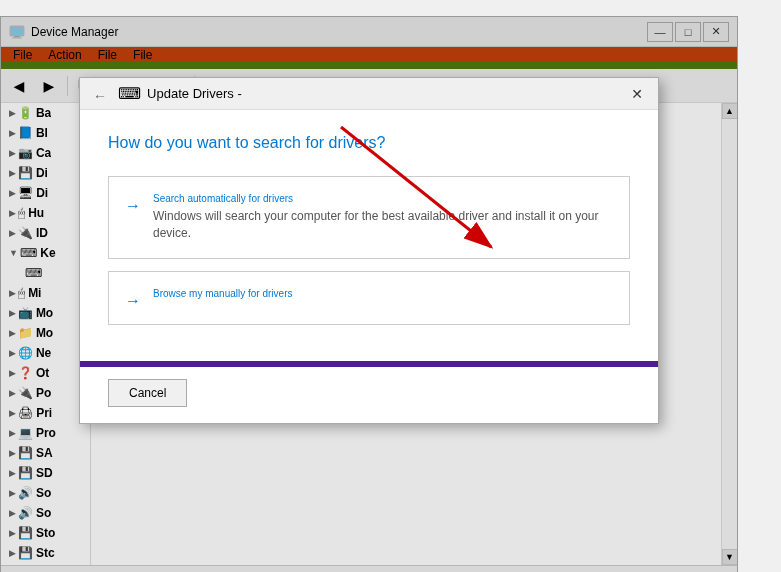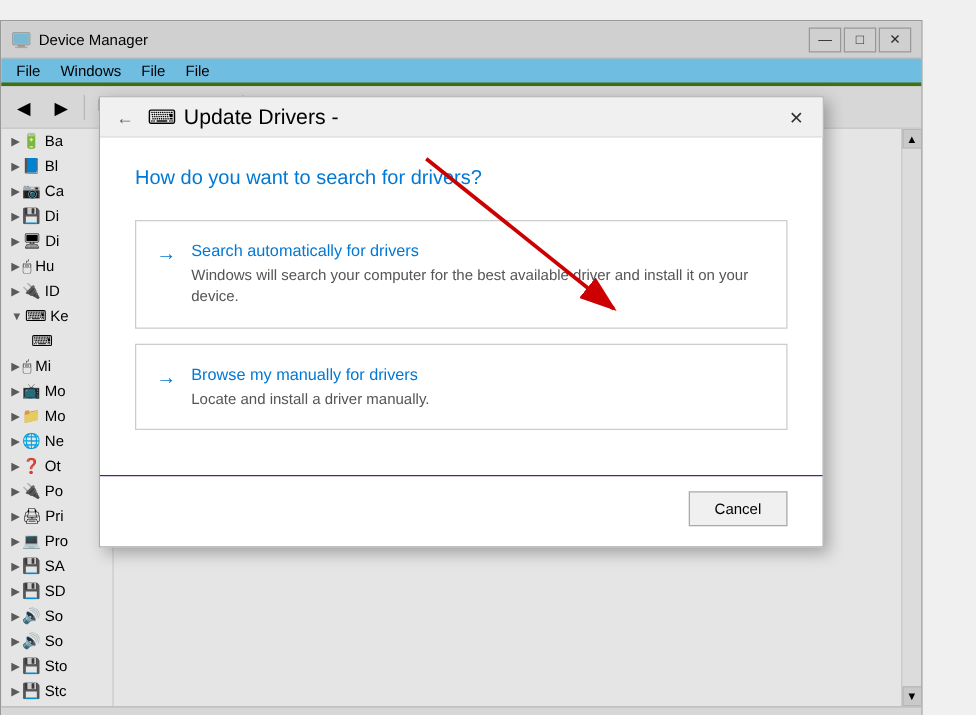--- a/index.html
+++ b/index.html
@@ -59,25 +59,25 @@
       display: flex;
       align-items: center;
       justify-content: center;
       font-size: 11px;
       color: #333;
     }
 
     
     .menu-bar {
       height: 22px;
-      background: #7dd3fc;
+      background: #c2410c;
       display: flex;
       align-items: center;
       padding: 0 4px;
-      border-bottom: 3px solid #4d7c0f;
+      border-bottom: 7px solid #4d7c0f;
       flex-shrink: 0;
     }
     .menu-item {
       padding: 2px 8px;
       cursor: pointer;
       font-size: 12px;
       color: #000;
     }
 
     
@@ -142,20 +142,21 @@
     }
     .tree-icon {
       margin-right: 3px;
       font-size: 12px;
     }
     .tree-label {
       font-size: 12px;
       color: #000;
       overflow: hidden;
       text-overflow: ellipsis;
+      font-weight: bold;
     }
 
     
     .right-panel {
       flex: 1;
       background: #fff;
       position: relative;
       overflow: hidden;
     }
     .scrollbar-right {
@@ -239,21 +240,21 @@
       justify-content: center;
       font-size: 14px;
       color: #666;
       margin-right: 6px;
     }
     .dialog-icon {
       font-size: 16px;
       margin-right: 6px;
     }
     .dialog-title-text {
-      font-size: 17px;
+      font-size: 13px;
       color: #000;
       flex: 1;
     }
     .dialog-close-btn {
       width: 26px;
       height: 24px;
       border: none;
       background: transparent;
       cursor: pointer;
       display: flex;
@@ -286,34 +287,34 @@
     }
     .option-arrow {
       color: #0078d4;
       font-size: 16px;
       margin-top: 2px;
       flex-shrink: 0;
     }
     .option-content {}
     .option-title {
       color: #0078d4;
-      font-size: 13px;
+      font-size: 10px;
       margin-bottom: 4px;
     }
     .option-desc {
       color: #555;
       font-size: 12px;
       line-height: 1.4;
     }
 
     .dialog-footer {
       padding: 12px 28px 16px;
       display: flex;
-      justify-content: flex-end;
-      border-top: 1px solid #4c1d95;
+      justify-content: flex-start;
+      border-top: 6px solid #4c1d95;
     }
     .cancel-btn {
       padding: 6px 20px;
       background: #f0f0f0;
       border: 1px solid #aaa;
       cursor: pointer;
       font-size: 12px;
       color: #000;
     }
 
@@ -345,21 +346,21 @@
     <span class="title-bar-title">Device Manager</span>
     <div class="title-bar-controls">
       <button class="title-btn">—</button>
       <button class="title-btn">□</button>
       <button class="title-btn close">✕</button>
     </div>
   </div>
 
   <div class="menu-bar">
     <span class="menu-item">File</span>
-    <span class="menu-item">Windows</span>
+    <span class="menu-item">Action</span>
     <span class="menu-item">File</span>
     <span class="menu-item">File</span>
   </div>
 
   <div class="toolbar">
     <button class="tb-btn">◀</button>
     <button class="tb-btn">▶</button>
     <div class="tb-separator"></div>
     <button class="tb-btn">
       <svg width="18" height="18" viewBox="0 0 18 18">
@@ -561,21 +562,20 @@
           <div class="option-content">
             <div class="option-title">Search automatically for drivers</div>
             <div class="option-desc">Windows will search your computer for the best available driver and install it on your device.</div>
           </div>
         </div>
 
         <div class="option-card">
           <span class="option-arrow">→</span>
           <div class="option-content">
             <div class="option-title">Browse my manually for drivers</div>
-            <div class="option-desc">Locate and install a driver manually.</div>
           </div>
         </div>
       </div>
 
       <div class="dialog-footer">
         <button class="cancel-btn">Cancel</button>
       </div>
     </div>
 
     <svg class="red-arrow-svg" viewBox="0 0 300 180">

